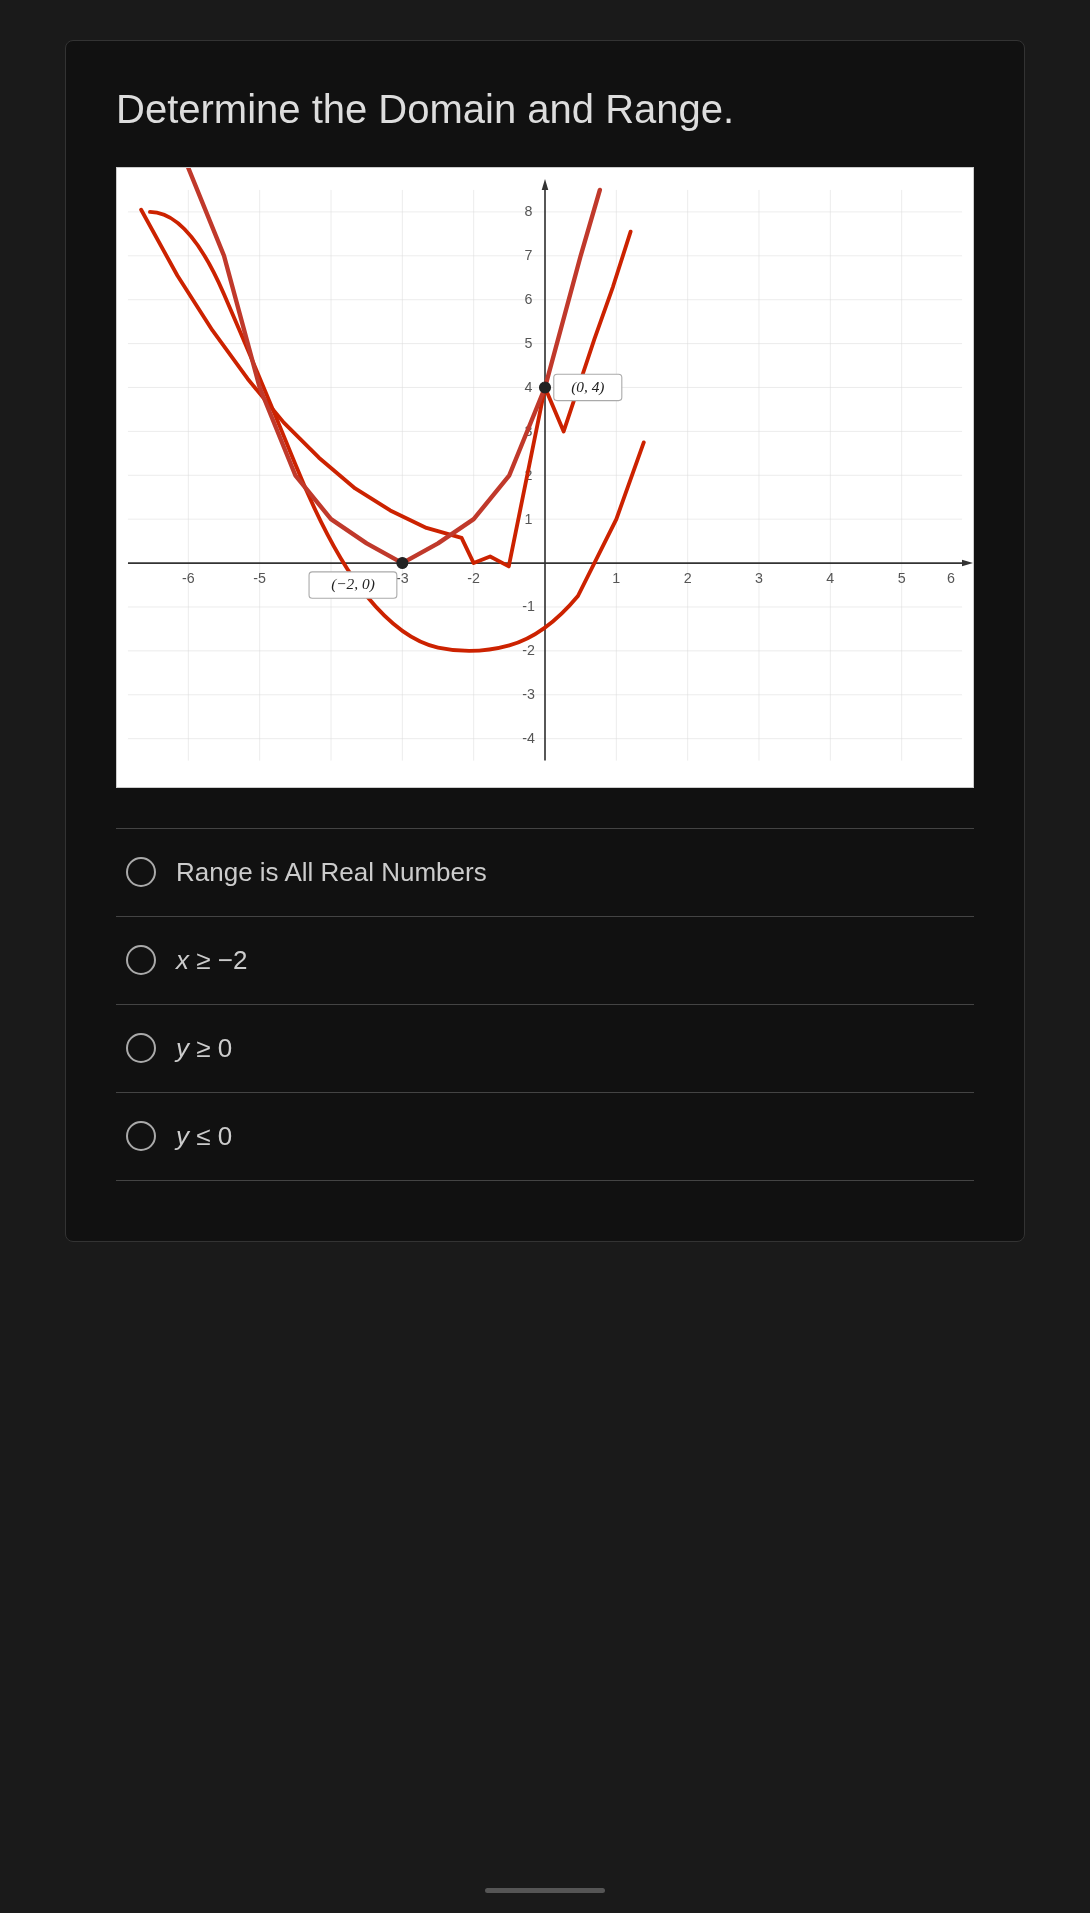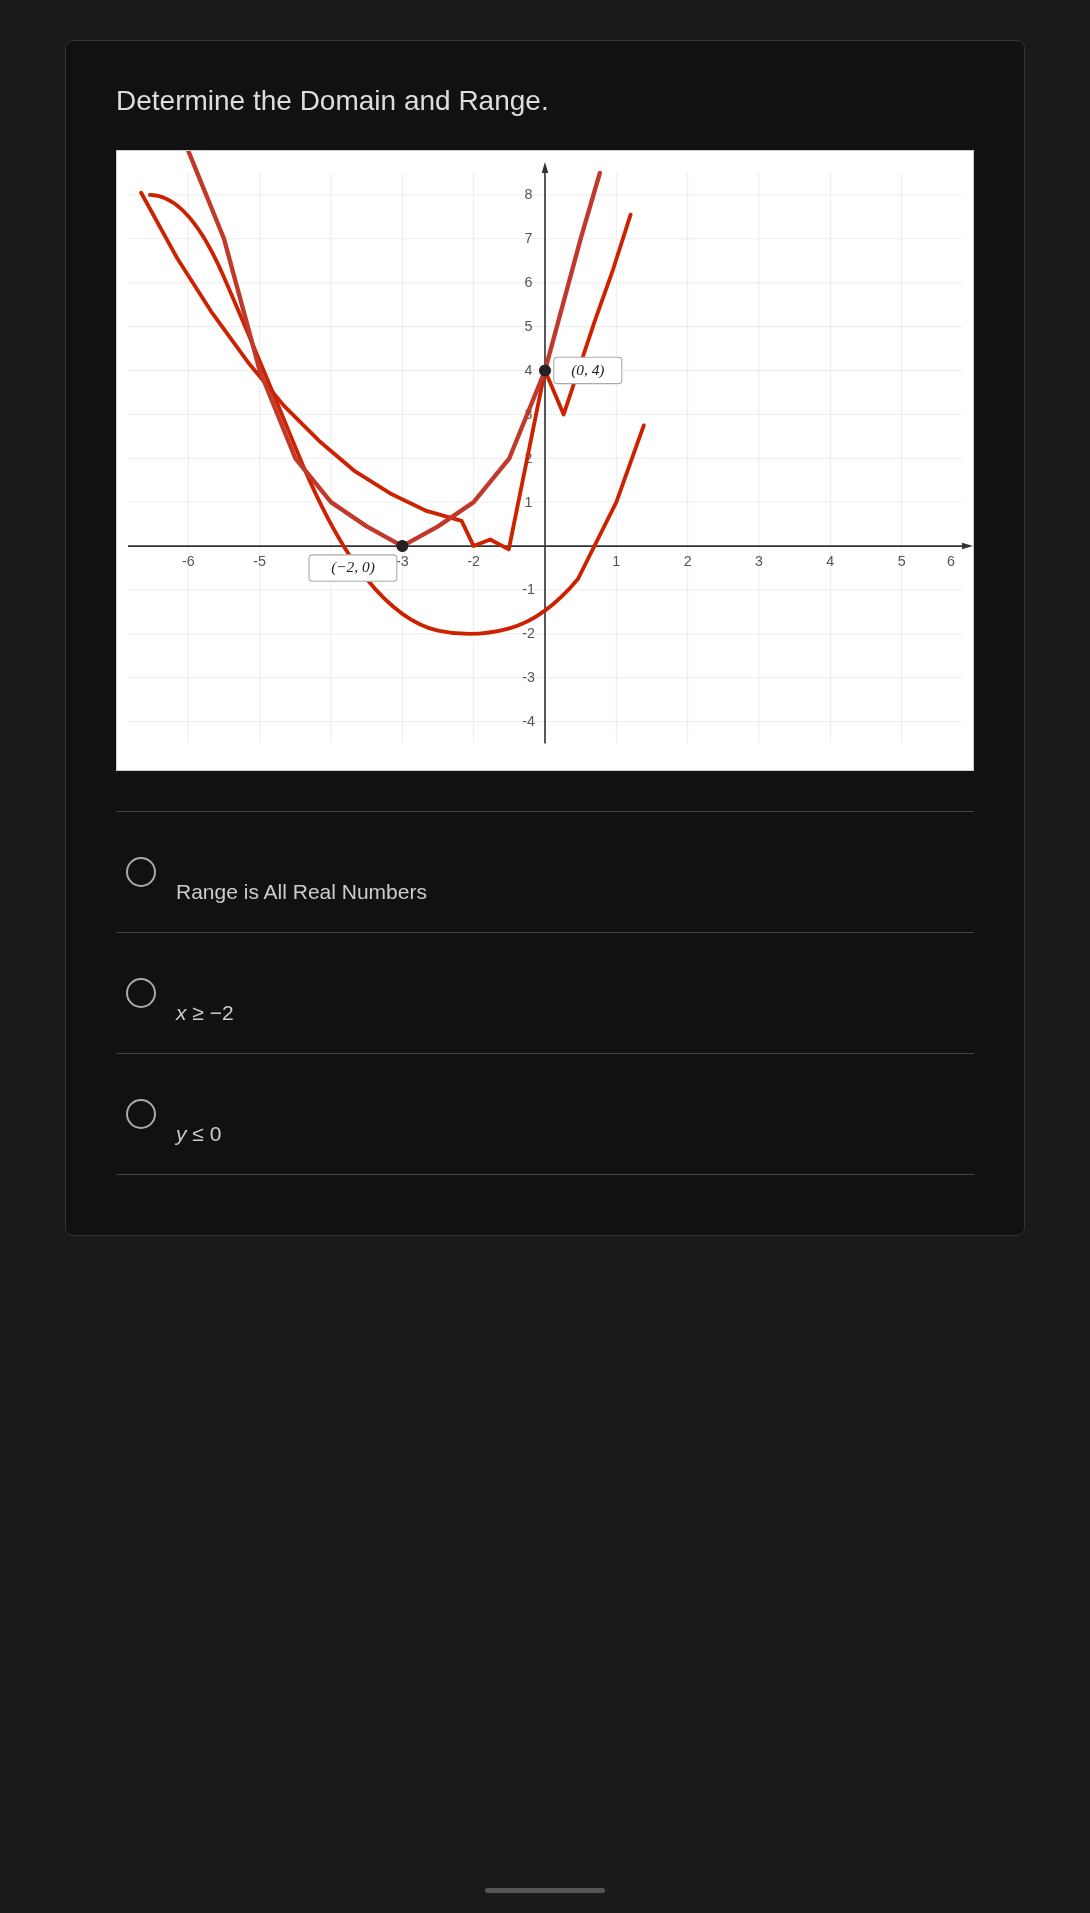--- a/index.html
+++ b/index.html
@@ -16,21 +16,21 @@
     .card {
       background: #111;
       border: 1px solid #333;
       border-radius: 8px;
       width: 960px;
       padding: 40px 50px 60px 50px;
       margin-top: 20px;
     }
     .question-title {
       color: #ddd;
-      font-size: 28px;
+      font-size: 40px;
       font-weight: 300;
       line-height: 1.4;
       margin-bottom: 30px;
       font-family: 'Arial', sans-serif;
     }
 
     
     .graph-container {
       width: 100%;
       background: #fff;
@@ -57,24 +57,23 @@
       width: 30px;
       height: 30px;
       border-radius: 50%;
       border: 2px solid #aaa;
       background: transparent;
       flex-shrink: 0;
       margin-right: 20px;
     }
     .option-label {
       color: #ccc;
-      font-size: 21px;
+      font-size: 26px;
       font-family: 'Arial', sans-serif;
       font-weight: 300;
-      margin-top: 40px;
     }
 
     
     .bottom-bar {
       position: fixed;
       bottom: 20px;
       left: 50%;
       transform: translateX(-50%);
       width: 120px;
       height: 5px;
@@ -235,20 +234,24 @@
       <span class="option-label">Range is All Real Numbers</span>
     </div>
 
 
 
     <div class="option-item">
       <div class="option-checkbox"></div>
       <span class="option-label math"><i>x</i> ≥ −2</span>
     </div>
 
+    <div class="option-item">
+      <div class="option-checkbox"></div>
+      <span class="option-label math"><i>y</i> ≥ 0</span>
+    </div>
 
 
 
     <div class="option-item">
       <div class="option-checkbox"></div>
       <span class="option-label math"><i>y</i> ≤ 0</span>
     </div>
 
   </div>
 </div>

